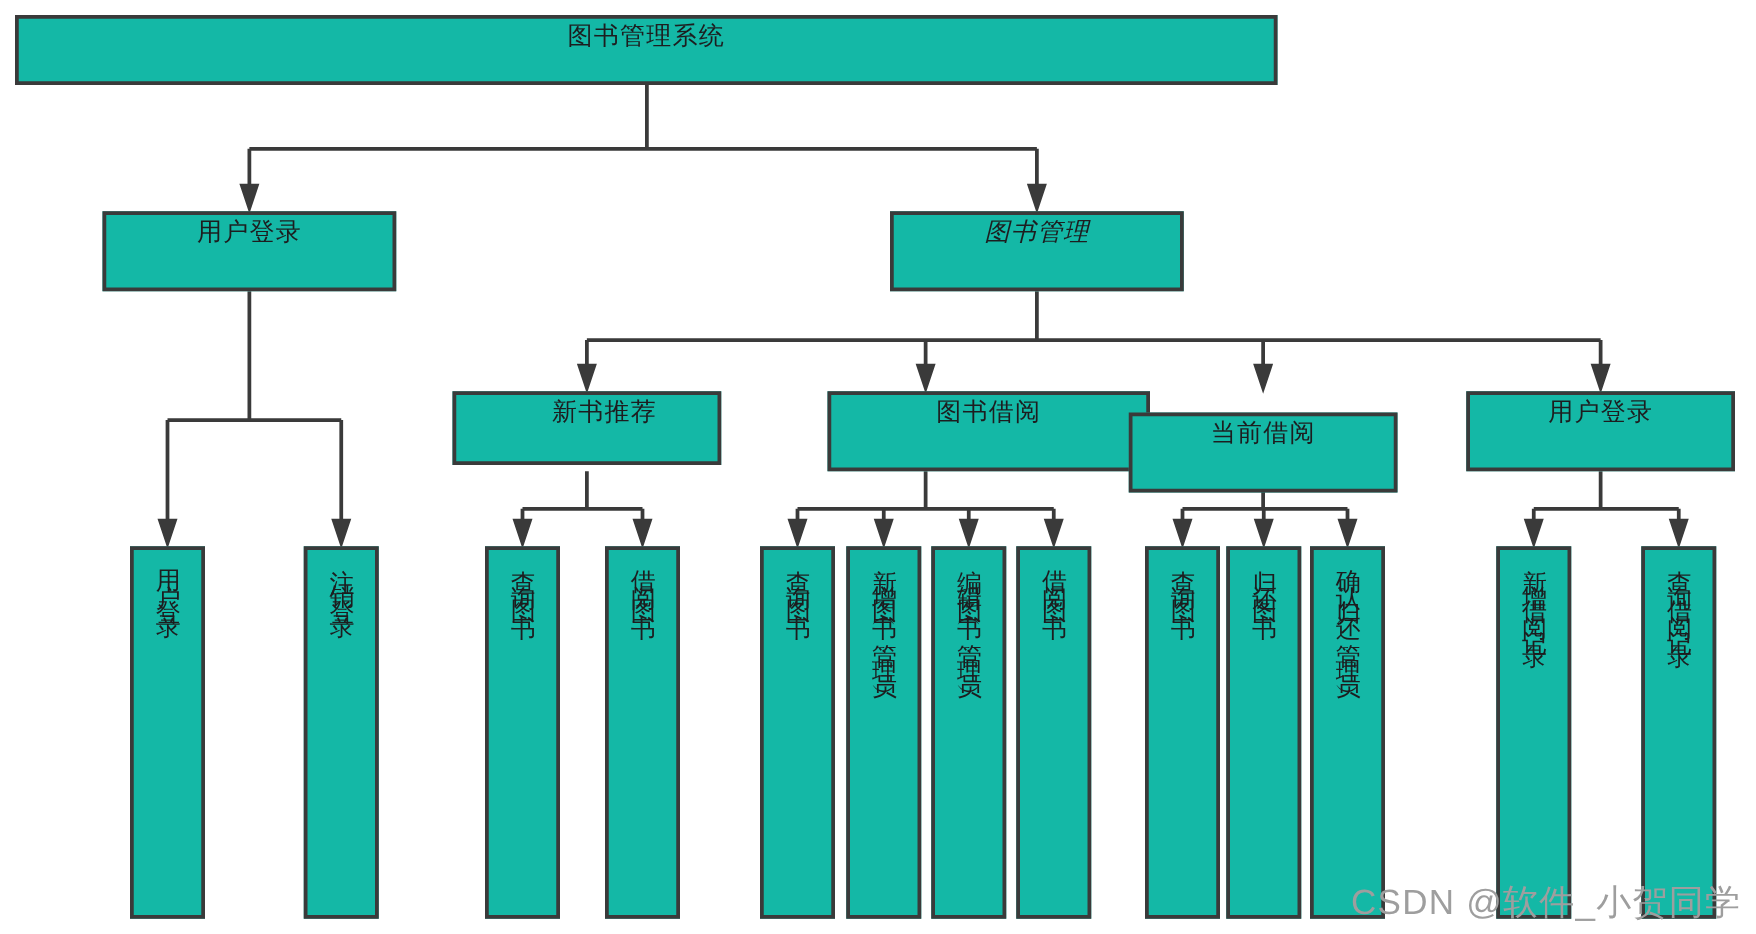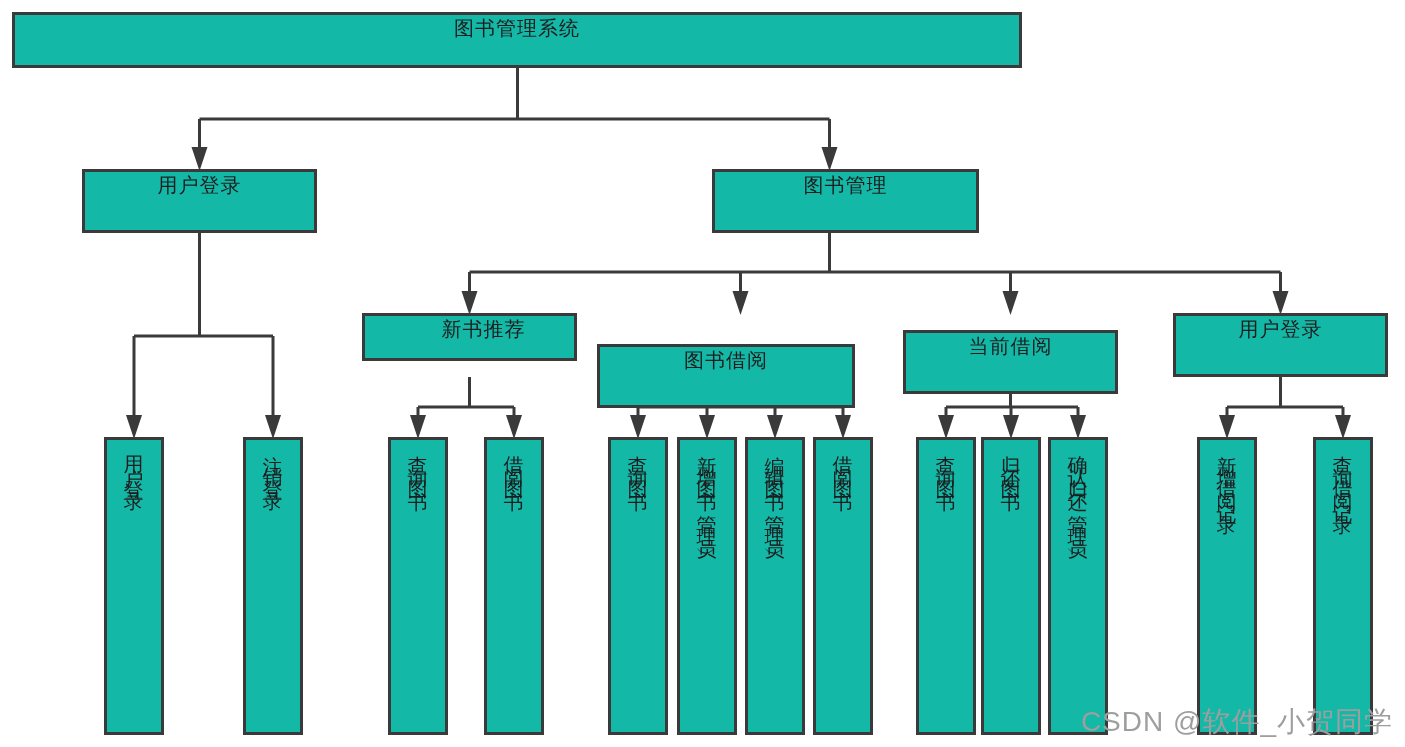--- a/index.html
+++ b/index.html
@@ -81,28 +81,28 @@
     </g>
   </svg>
 
   <div class="box" style="left:12px;top:12px;width:1010px;height:56px;">
     <span>图书管理系统</span>
   </div>
 
   <div class="box" style="left:82px;top:169px;width:235px;height:64px;">
     <span>用户登录</span>
   </div>
-  <div class="box" style="left:712px;top:169px;width:267px;height:64px;">
+  <div class="box" style="left:712px;top:169px;width:235px;height:64px;font-style:italic;">
     <span>图书管理</span>
   </div>
 
-  <div class="box" style="left:362px;top:313px;width:215px;height:48px;padding-left:28px;">
+  <div class="box" style="left:362px;top:313px;width:215px;height:59px;padding-left:28px;">
     <span>新书推荐</span>
   </div>
-  <div class="box" style="left:597px;top:313px;width:258px;height:64px;margin-top:31px;">
+  <div class="box" style="left:662px;top:313px;width:258px;height:64px;">
     <span>图书借阅</span>
   </div>
   <div class="box" style="left:903px;top:313px;width:215px;height:64px;margin-top:17px;">
     <span>当前借阅</span>
   </div>
   <div class="box" style="left:1173px;top:313px;width:215px;height:64px;">
     <span>用户登录</span>
   </div>
 
   <div class="box v" style="left:104px;top:437px;width:60px;height:298px;">

